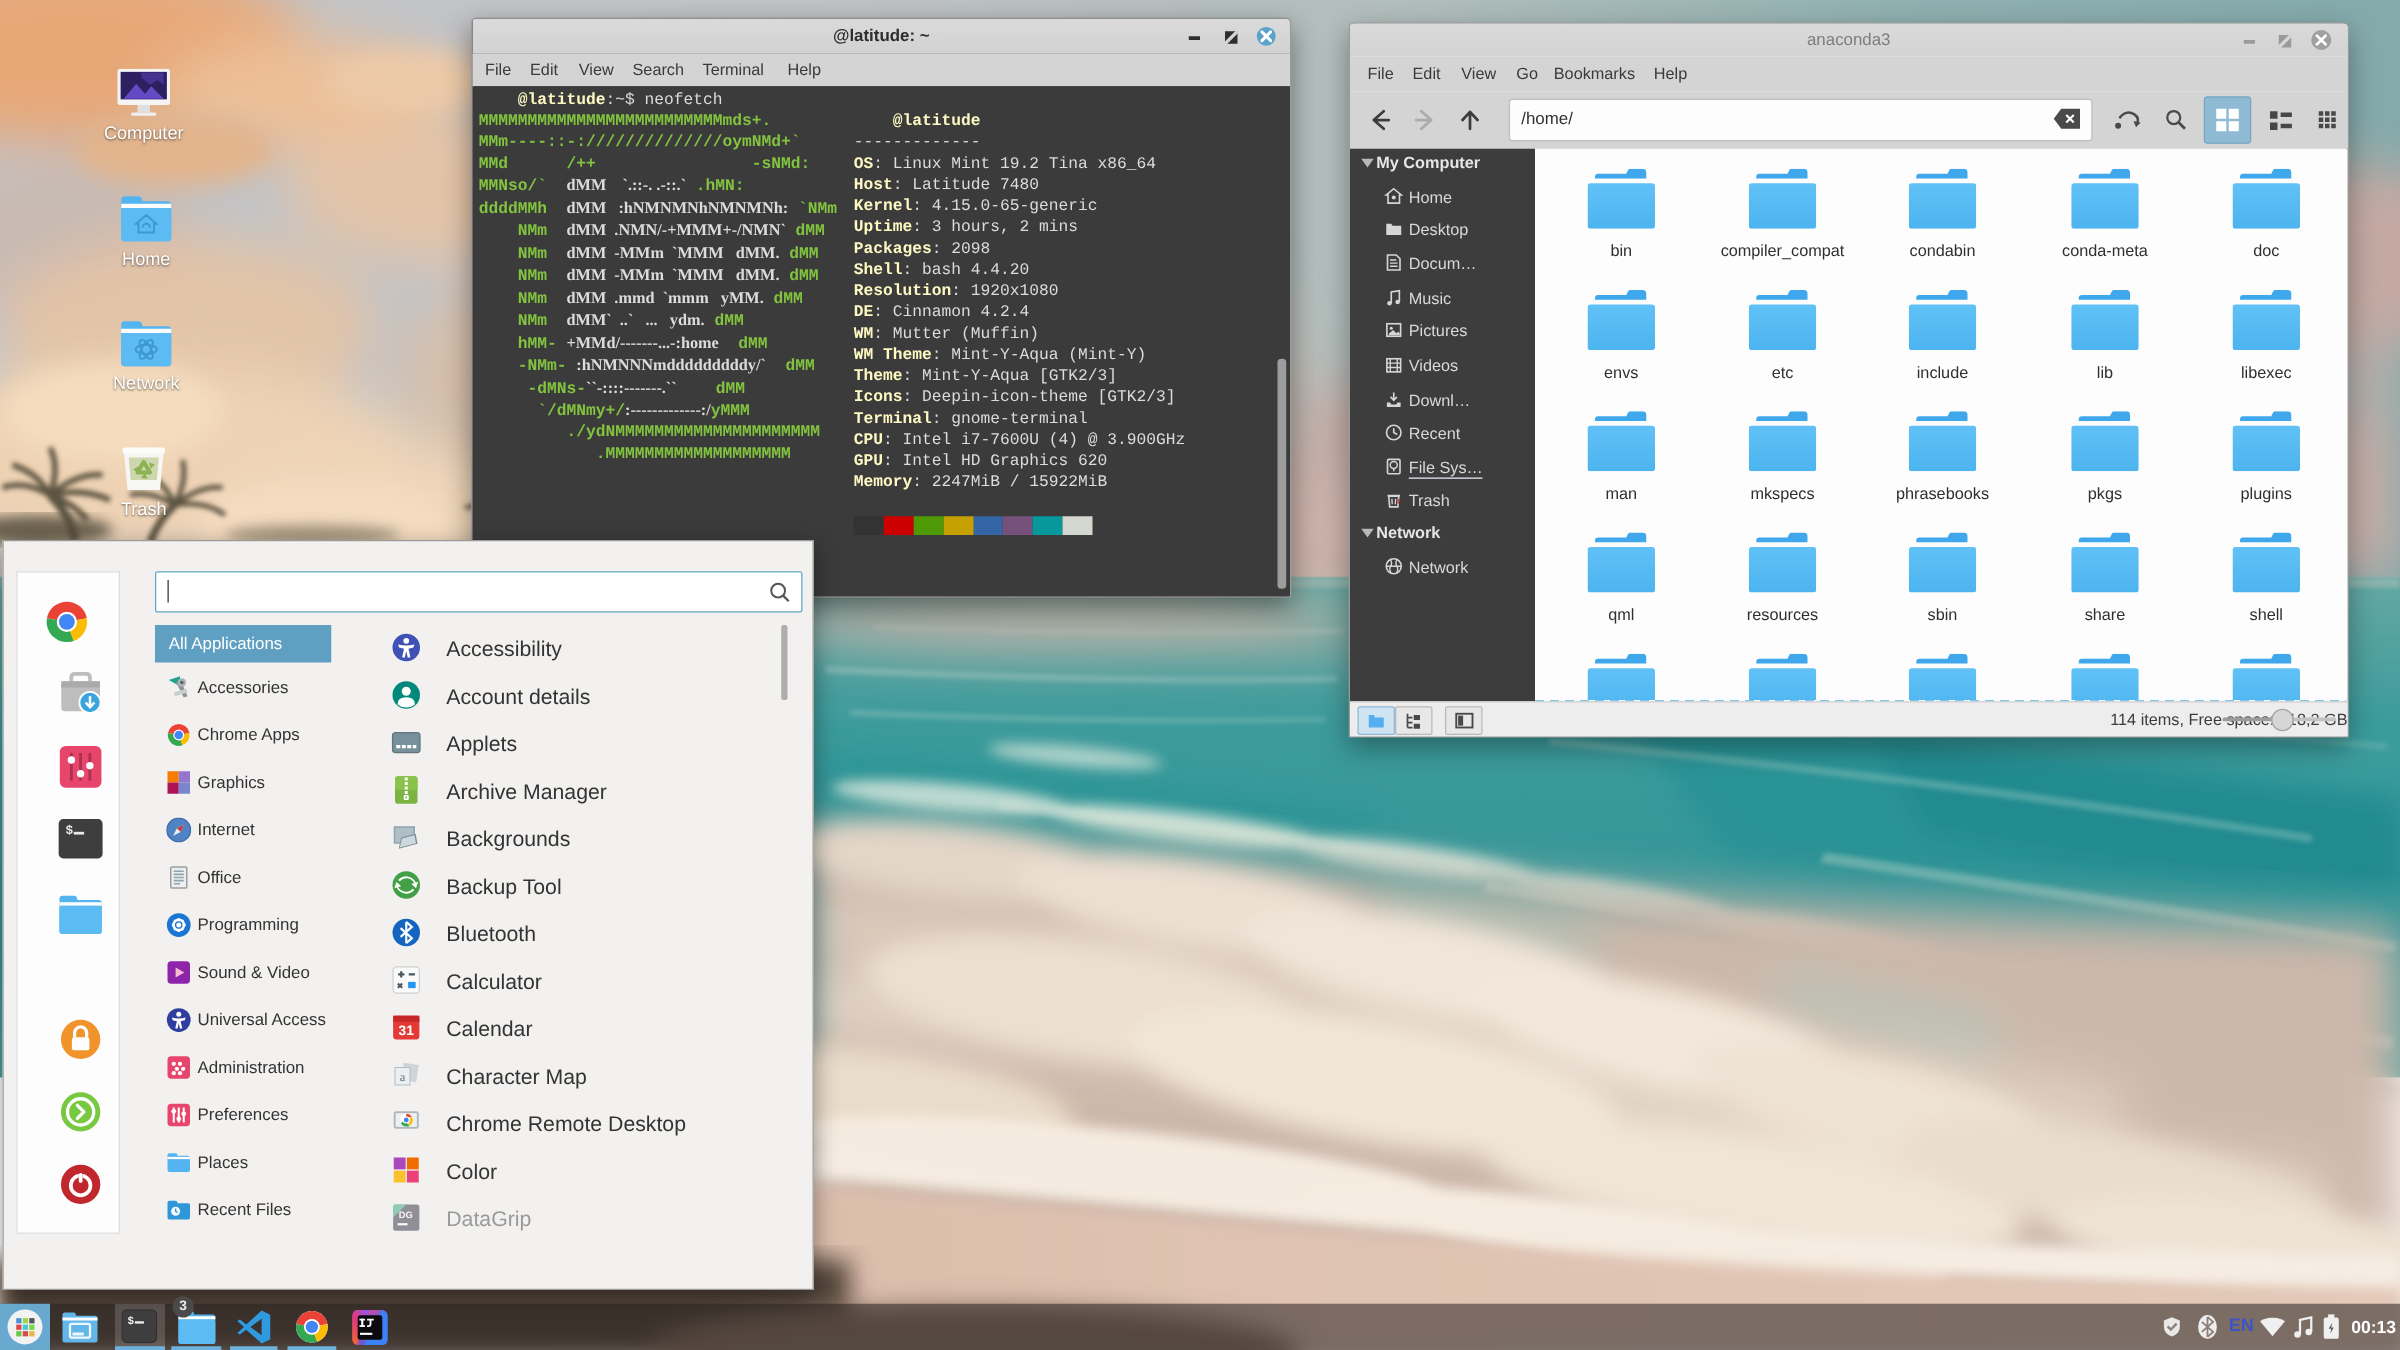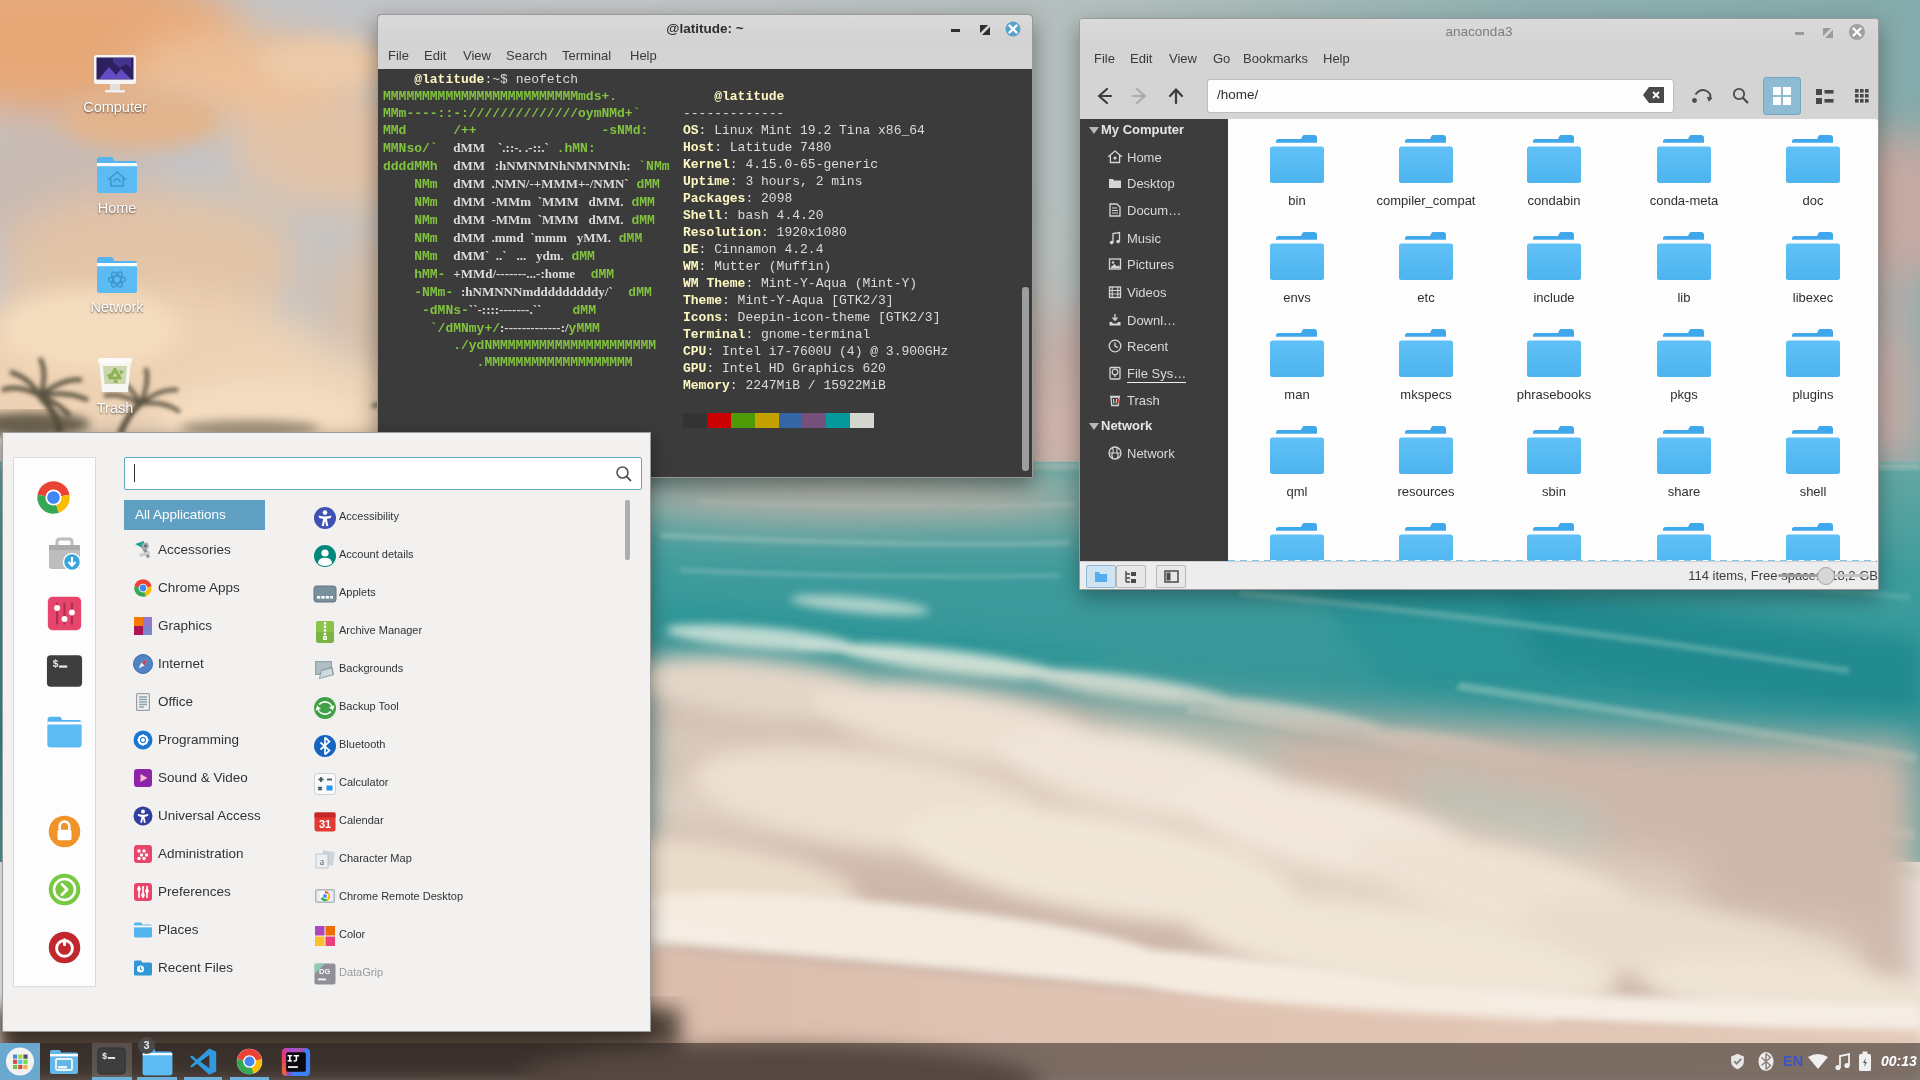--- a/index.html
+++ b/index.html
@@ -39,28 +39,28 @@
 .frow{position:absolute;left:0;width:100%;height:48px;}
 .fico{position:absolute;width:54px;height:48px;}
 .sic{left:27px;width:16px;height:16px;}
 
 #pathfield{position:absolute;left:127px;top:6px;width:465px;height:32px;background:#fdfdfd;border:1px solid #bdbdbd;border-radius:3px;font-size:13.5px;color:#2f2f2f;}
 
 #menu{position:absolute;left:2px;top:432px;width:649px;height:600px;background:#f2f1ef;border:1px solid #9b9b9b;box-sizing:border-box;box-shadow:0 6px 18px rgba(0,0,0,.4);}
 #mstrip{position:absolute;left:10px;top:24px;width:81px;height:528px;background:#fdfdfd;border:1px solid #dcdcdc;}
 #msearch{position:absolute;left:121px;top:24px;width:516px;height:31px;background:#fff;border:1px solid #5fa8c7;border-radius:2px;}
 .cat{position:absolute;left:155px;font-size:13.5px;color:#333;white-space:nowrap;}
-.app{position:absolute;left:336px;font-size:11px;color:#333;white-space:nowrap;}
+.app{position:absolute;left:354px;font-size:17px;color:#333;white-space:nowrap;}
 .mci{position:absolute;left:130px;width:20px;height:20px;}
 .mai{position:absolute;left:310px;width:24px;height:24px;}
 .allapps{position:absolute;left:121px;top:67px;width:141px;height:30px;background:#5fa0c2;color:#fff;font-size:13.5px;line-height:30px;padding-left:11px;box-sizing:border-box;}
 
 #taskbar{position:absolute;left:0;top:1043px;width:1920px;height:37px;background:rgba(40,35,32,0.55);}
 #tbmenu{position:absolute;left:0;top:0;width:40px;height:37px;background:#69a9cf;}
-#clock{position:absolute;left:1881px;top:1053px;font-size:14px;font-weight:bold;color:#fff;font-style:italic;}
+#clock{position:absolute;left:1881px;top:1053px;font-size:14px;font-weight:bold;color:#fff;}
 .underline{position:absolute;top:1077px;height:3px;background:#6cb2dc;}
 </style></head>
 <body>
 <div id="desktop">
 
 <svg class="abs" width="1920" height="1080" viewBox="0 0 1920 1080" style="left:0;top:0">
 <defs>
 <linearGradient id="sky" x1="0" y1="0" x2="1" y2="0">
   <stop offset="0" stop-color="#c2c4c8"></stop>
           <stop offset="0.33" stop-color="#c2c4c6"></stop>

